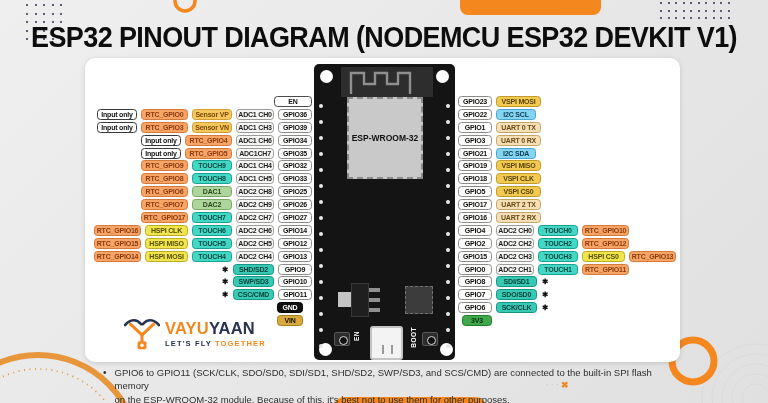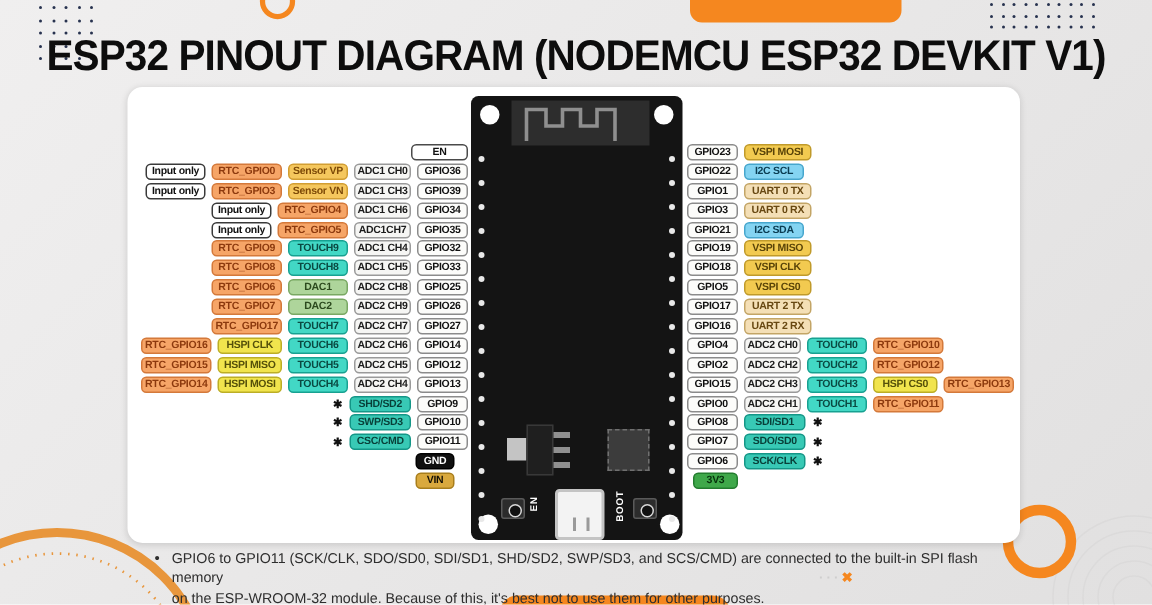--- a/index.html
+++ b/index.html
@@ -350,20 +350,23 @@
   <div class="board">
     <div class="hole" style="left:6px;top:6px;"></div>
     <div class="hole" style="left:122px;top:6px;"></div>
     <div class="hole" style="left:5px;top:279px;"></div>
     <div class="hole" style="left:126px;top:279px;"></div>
     <div class="antenna">
       <svg width="92" height="30" viewBox="0 0 92 30">
         <path d="M10 27 L10 6 L23 6 L23 17 L34 17 L34 6 L46 6 L46 17 L57 17 L57 6 L69 6 L69 27" fill="none" stroke="#8f8f8f" stroke-width="2.4"></path>
       </svg>
     </div>
+    <div class="module">
+      <span class="module-label">ESP-WROOM-32</span>
+    </div>
     <div id="pin-dots">
         <div class="pindot" style="left: 5px; top: 40px;"></div>
         <div class="pindot" style="left: 132px; top: 40px;"></div>
         <div class="pindot" style="left: 5px; top: 56px;"></div>
         <div class="pindot" style="left: 132px; top: 56px;"></div>
         <div class="pindot" style="left: 5px; top: 72px;"></div>
         <div class="pindot" style="left: 132px; top: 72px;"></div>
         <div class="pindot" style="left: 5px; top: 88px;"></div>
         <div class="pindot" style="left: 132px; top: 88px;"></div>
         <div class="pindot" style="left: 5px; top: 104px;"></div>
@@ -400,20 +403,34 @@
     <div class="btn" style="left:20px;top:268px;"></div>
     <span class="btn-label" style="left:39px;top:267px;">EN</span>
     <span class="btn-label" style="left:96px;top:263px;">BOOT</span>
     <div class="btn" style="left:108px;top:268px;"></div>
     <div class="usb">
       <i style="left:10px;"></i>
         <i style="left:19px;"></i>
     </div>
   </div>
 
+  <div class="logo">
+    <svg width="36" height="34" viewBox="0 0 40 38">
+      <path d="M1 9 C7 2 14 2 19 8" fill="none" stroke="#27324f" stroke-width="3" stroke-linecap="round"></path>
+      <path d="M39 9 C33 2 26 2 21 8" fill="none" stroke="#27324f" stroke-width="3" stroke-linecap="round"></path>
+      <path d="M7 8 L20 20 L33 8" fill="none" stroke="#F5871F" stroke-width="3.4" stroke-linecap="round"></path>
+      <path d="M20 20 L20 28" stroke="#F5871F" stroke-width="3.4"></path>
+      <rect x="15" y="27" width="10" height="9" rx="2" fill="#F5871F"></rect>
+      <circle cx="20" cy="31.5" r="2" fill="#ffffff"></circle>
+    </svg>
+    <div class="logo-text">
+      <div class="brand"><span class="o">VAYU</span><span class="n">YAAN</span></div>
+      <div class="tagline"><span class="n">LET'S FLY </span><span class="o">TOGETHER</span></div>
+    </div>
+  </div>
 
   <div class="footer">
     <span class="bullet">•</span>
     <div>
       <span>GPIO6 to GPIO11 (SCK/CLK, SDO/SD0, SDI/SD1, SHD/SD2, SWP/SD3, and SCS/CMD) are connected to the built-in SPI flash memory</span><br>
       <span>on the ESP-WROOM-32 module. Because of this, it's best not to use them for other purposes.</span>
     </div>
   </div>
   <div class="wm">
     <span class="faint">···</span><span class="mark">✖</span>

